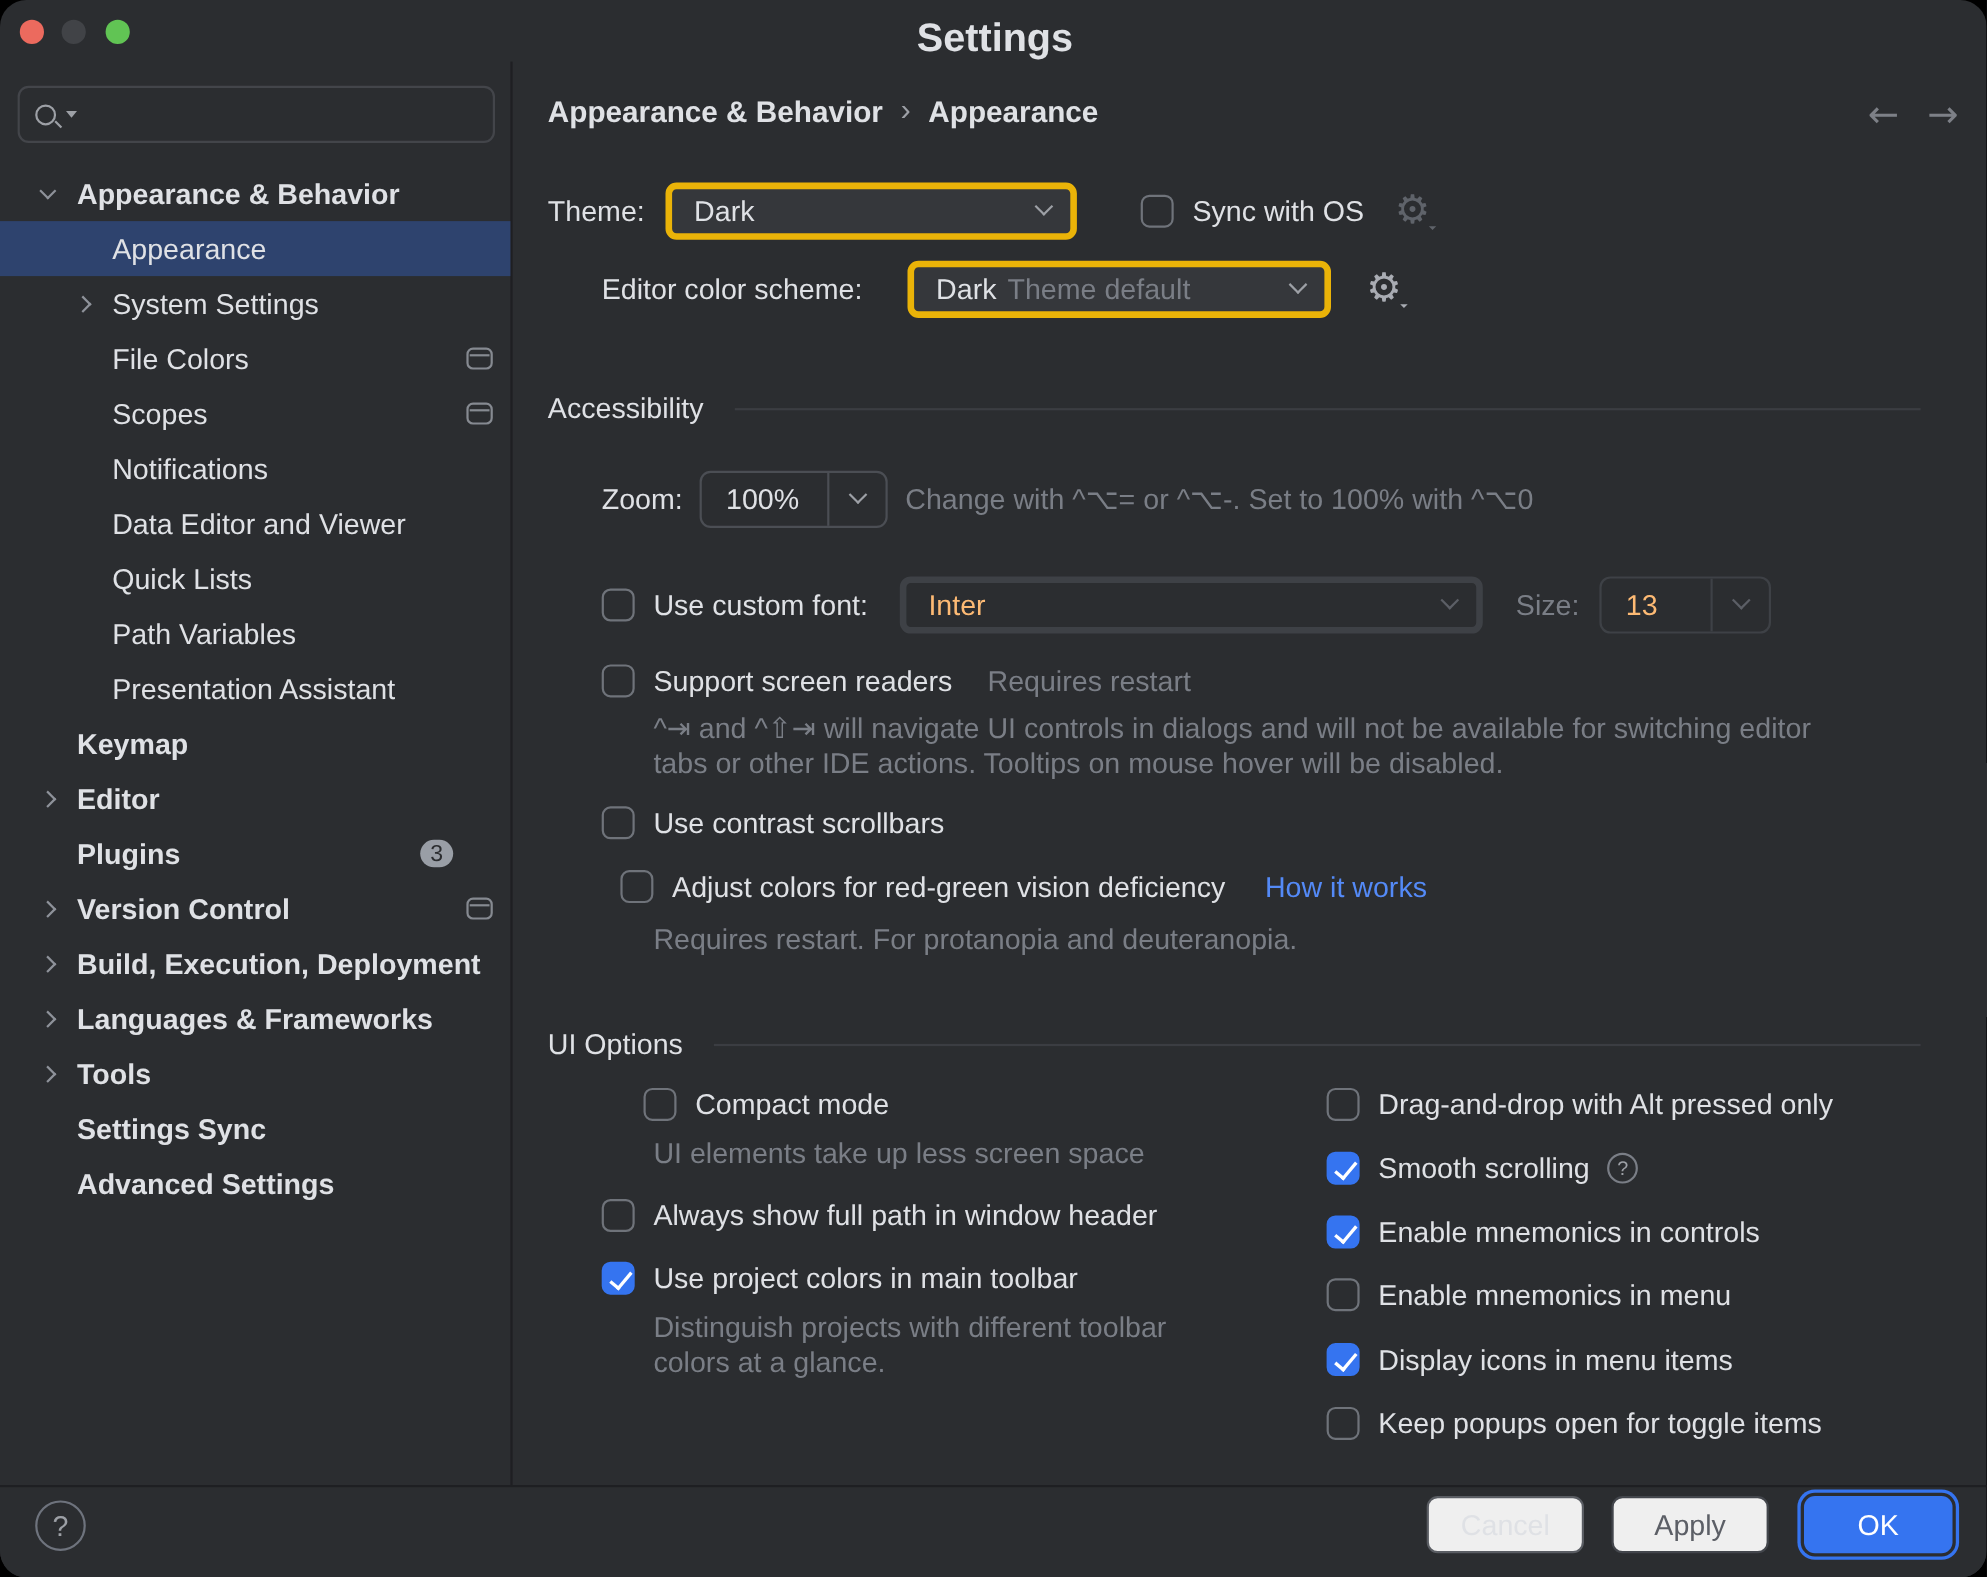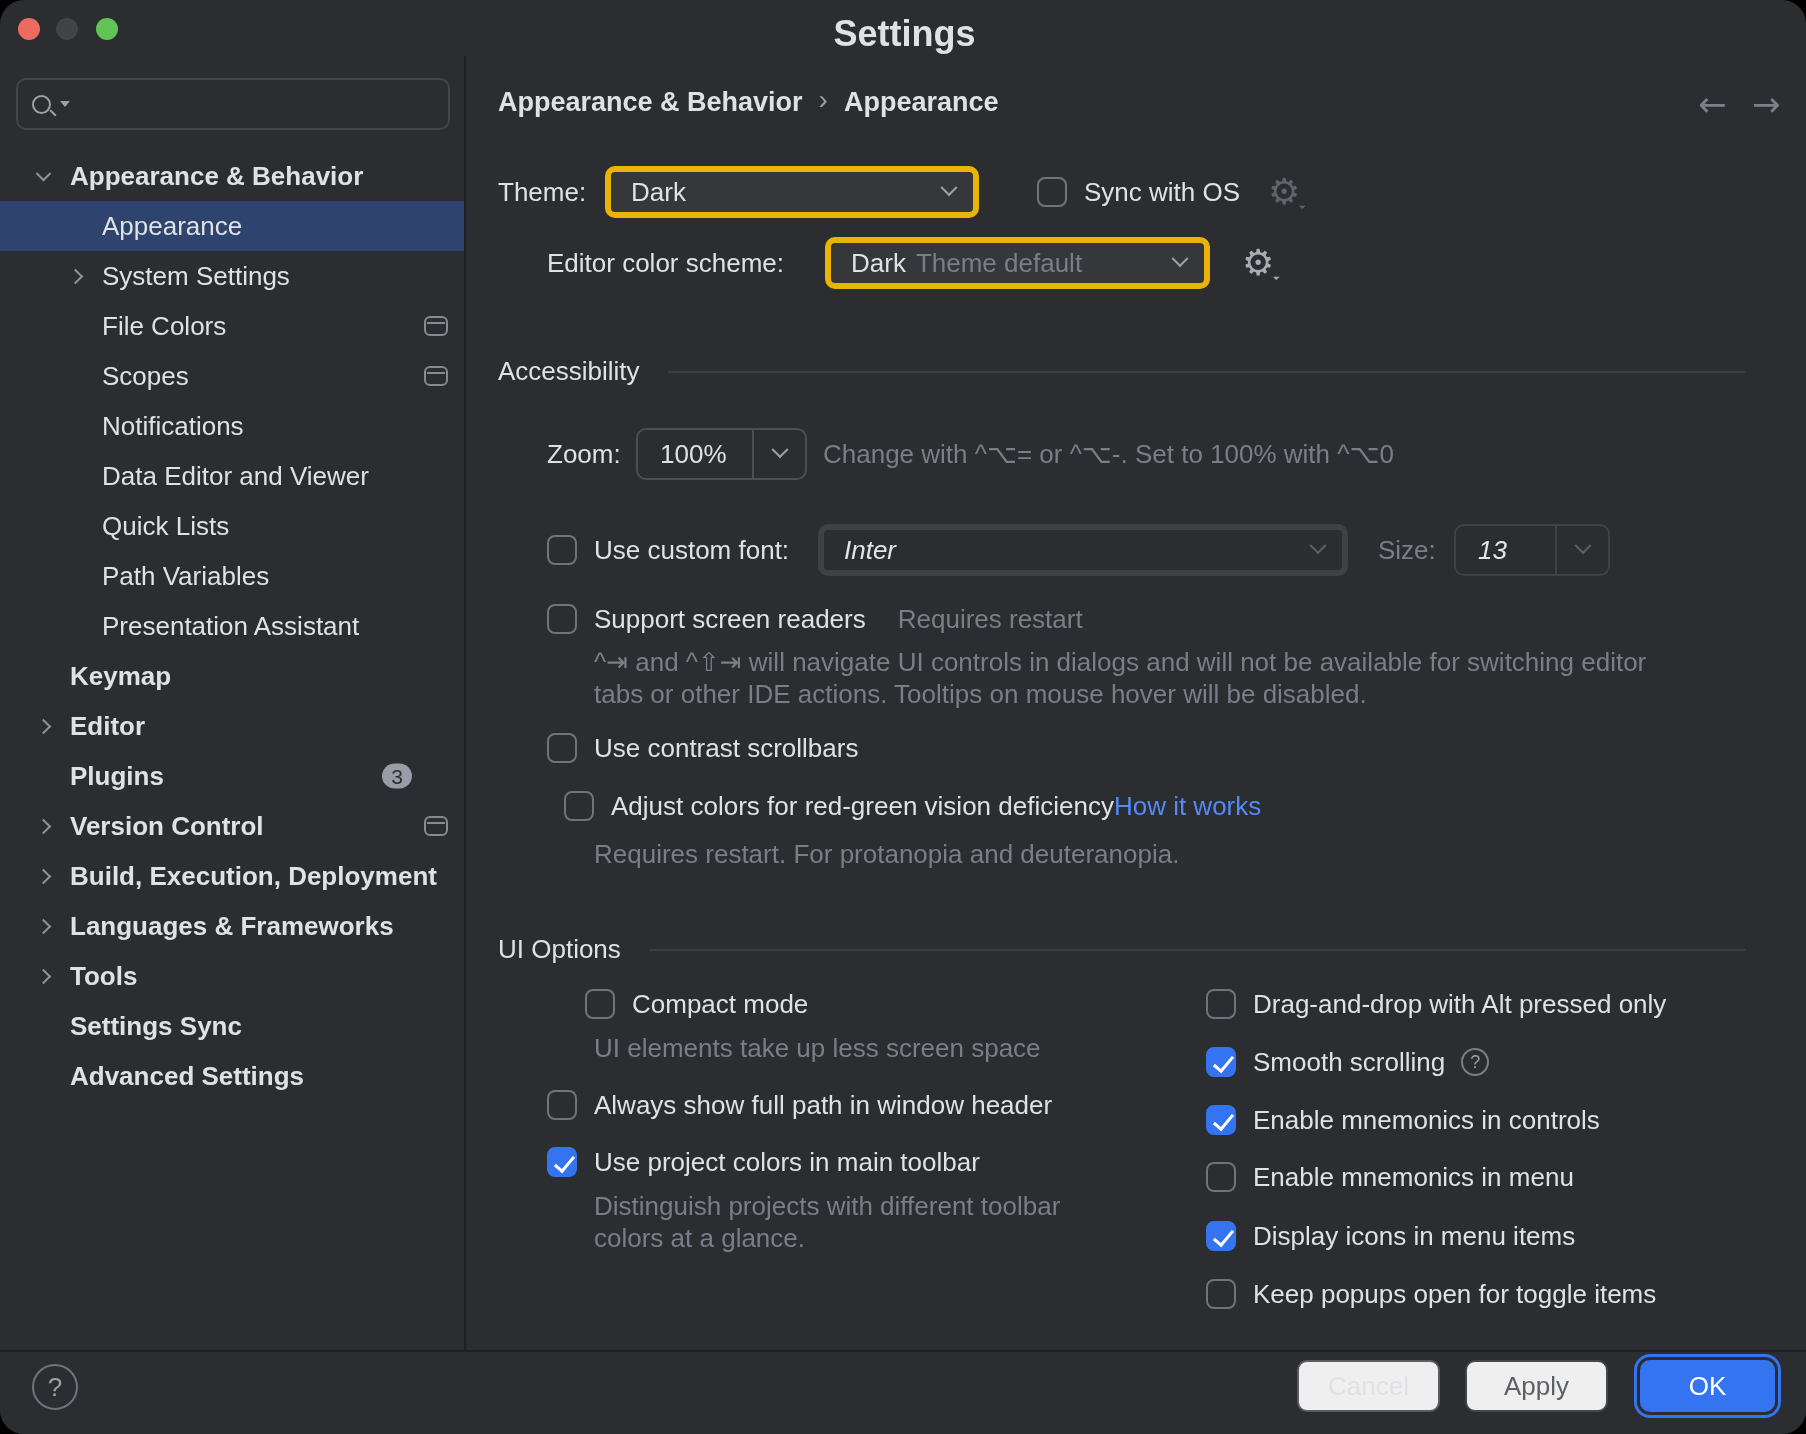--- a/index.html
+++ b/index.html
@@ -57,21 +57,21 @@
   .combo{display:flex;align-items:center;height:52px;box-sizing:border-box;background:#35373B;
          border:6px solid #eab308;border-radius:10px;padding:0 18px 0 20px;}
   .combo .cchev{margin-left:auto;width:12px;height:12px;border-right:2.5px solid #9DA0A6;border-bottom:2.5px solid #9DA0A6;
                 transform:rotate(45deg) translate(-3px,-3px);box-sizing:border-box;}
   .scombo{display:flex;align-items:stretch;height:52px;box-sizing:border-box;border:2px solid #4B4E54;border-radius:10px;}
   .scombo .txt{display:flex;align-items:center;padding-left:22px;}
   .scombo .ssep{width:2px;background:#4B4E54;}
   .scombo .arr{width:51px;display:flex;align-items:center;justify-content:center;}
   .scombo .arr .cchev{width:12px;height:12px;border-right:2.5px solid #9DA0A6;border-bottom:2.5px solid #9DA0A6;
                       transform:rotate(45deg) translate(-3px,-3px);box-sizing:border-box;}
-  .combo.disabled,.scombo.disabled{border-color:#3E4146;background:transparent;color:#e5e5e5;font-style:italic;}
+  .combo.disabled,.scombo.disabled{border-color:#3E4146;background:transparent;color:#fdba74;}
   .combo.disabled .cchev,.scombo.disabled .cchev{border-color:#5C5F66;}
 
   .cb{position:relative;flex:0 0 auto;width:30px;height:30px;box-sizing:border-box;border:2px solid #6F737A;border-radius:8px;margin-right:17px;}
   .cb.checked{background:#3574F0;border-color:#3574F0;}
   .cb.checked::after{content:"";position:absolute;left:10px;top:3px;width:8px;height:17px;
                      border-right:3px solid #fff;border-bottom:3px solid #fff;transform:rotate(40deg);}
 
   .gear{position:relative;font-family:"DejaVu Sans",sans-serif;font-size:36px;line-height:36px;color:#A9ACB3;}
   .gear.dimg{color:#5F636A;}
   .gear .gcaret{position:absolute;right:-8px;bottom:-2px;width:0;height:0;
@@ -253,21 +253,21 @@
   <div class="hint" style="left:594px;top:646px;width:1080px;">^⇥ and ^⇧⇥ will navigate UI controls in dialogs and will not be available for switching editor tabs or other IDE actions. Tooltips on mouse hover will be disabled.</div>
 
   <div class="optrow" style="left:547px;top:730px;">
     <span class="cb"></span>
     <span>Use contrast scrollbars</span>
   </div>
 
   <div class="optrow" style="left:547px;top:788px;padding-left:17px;">
     <span class="cb"></span>
     <span>Adjust colors for red-green vision deficiency</span>
-    <span class="link" style="">How it works</span>
+    <span class="link" style="margin-left:36px;">How it works</span>
   </div>
   <div class="hint" style="left:594px;top:838px;">Requires restart. For protanopia and deuteranopia.</div>
 
   <div class="section" style="top:934px;">
     <span>UI Options</span>
     <span class="line"></span>
   </div>
 
   <div class="optrow" style="left:547px;top:986px;padding-left:38px;">
     <span class="cb"></span>

